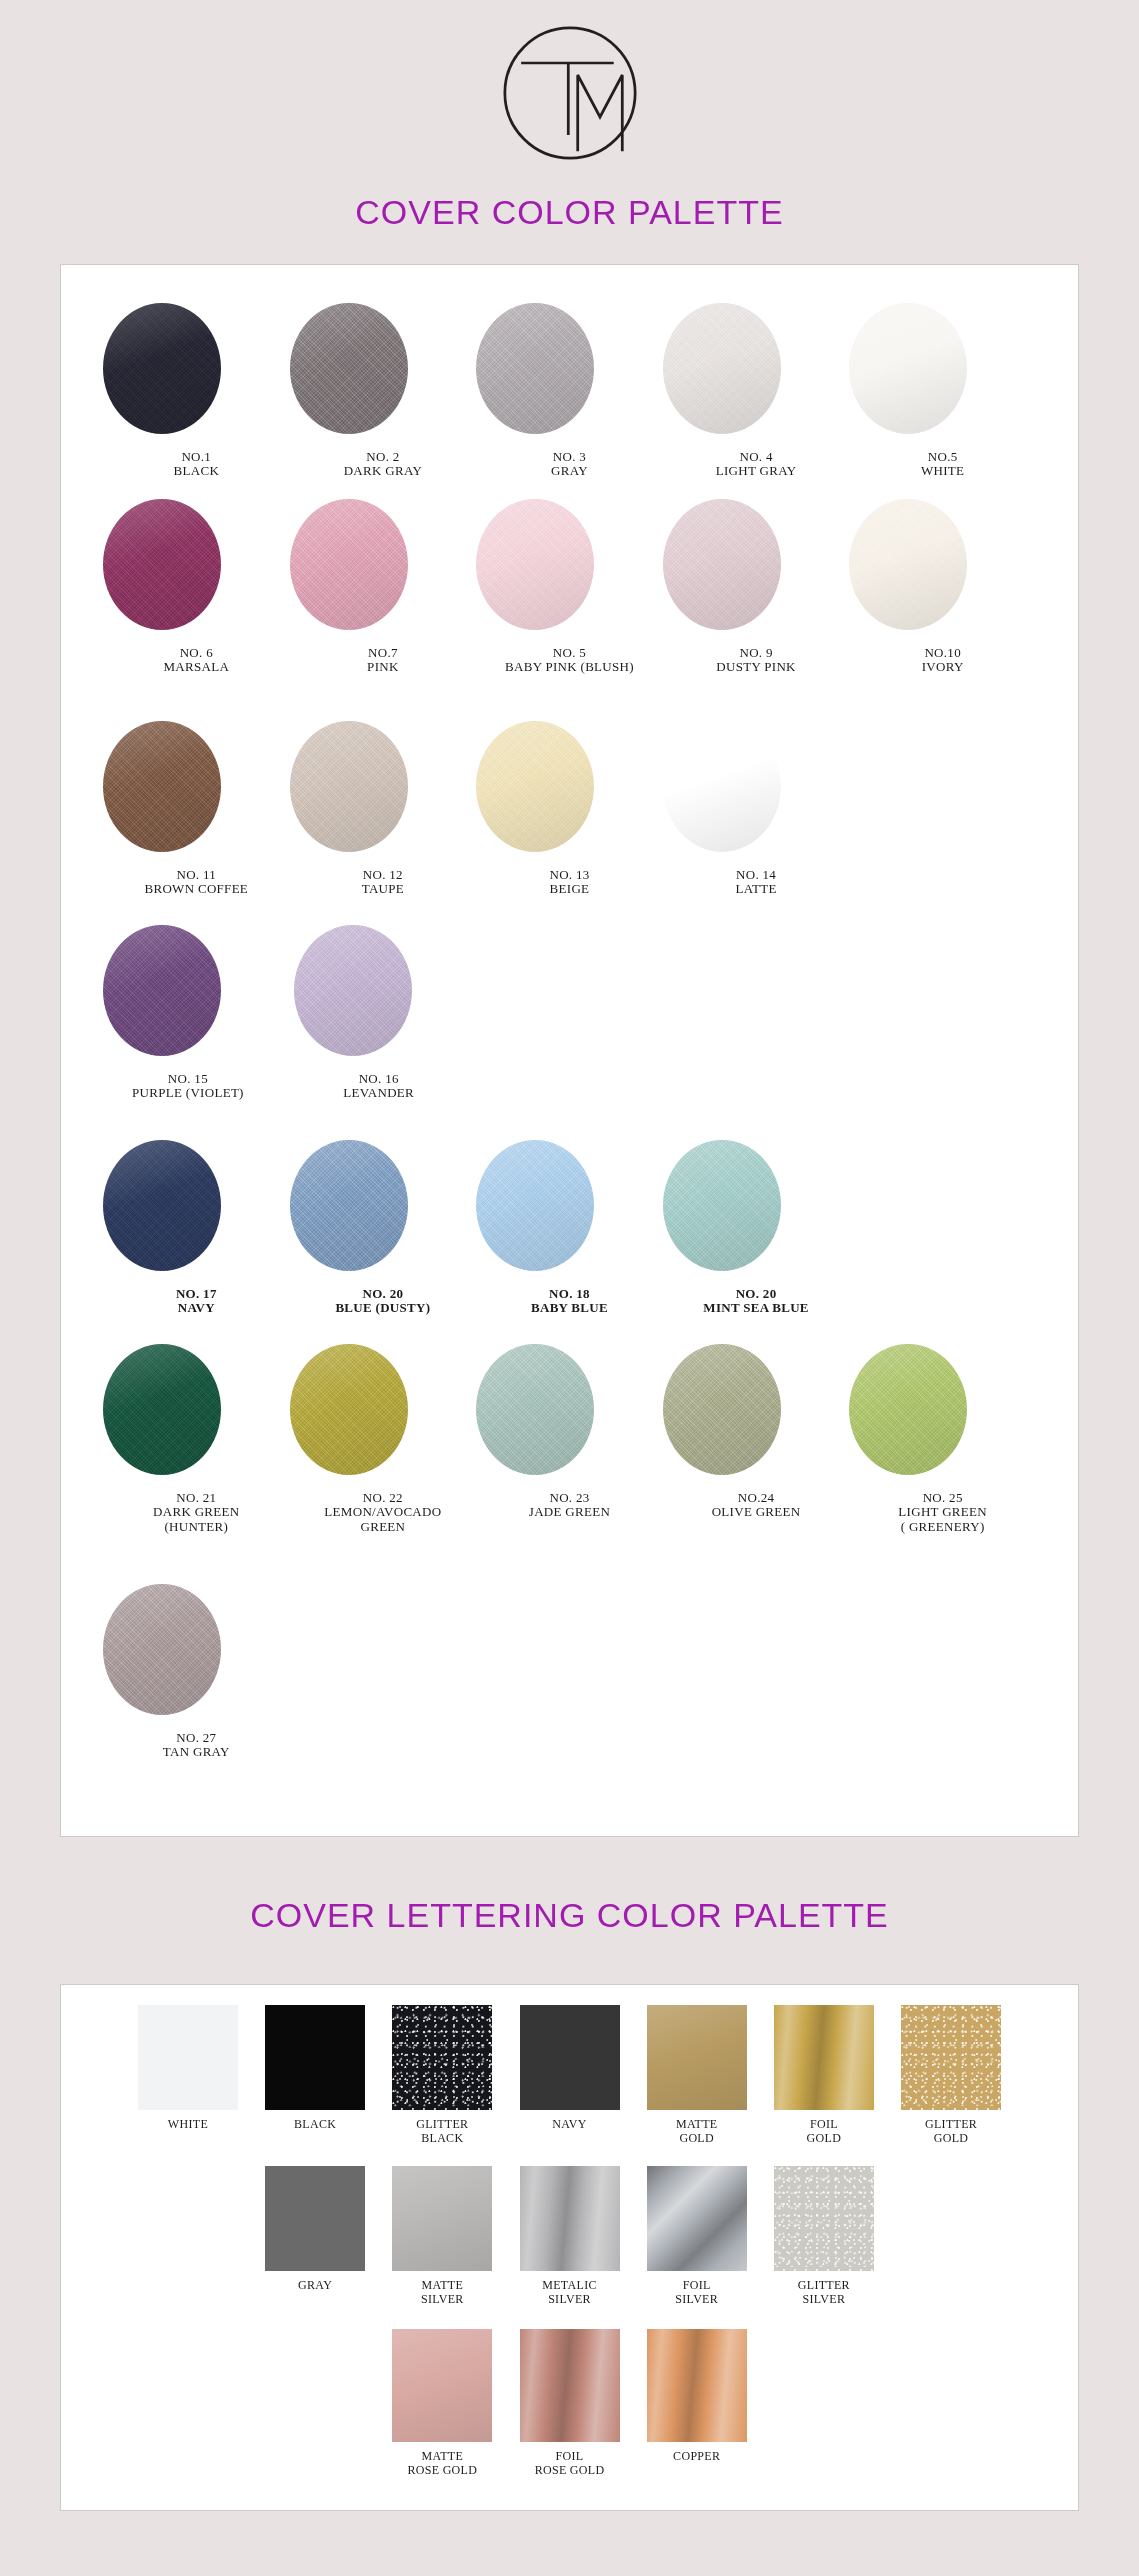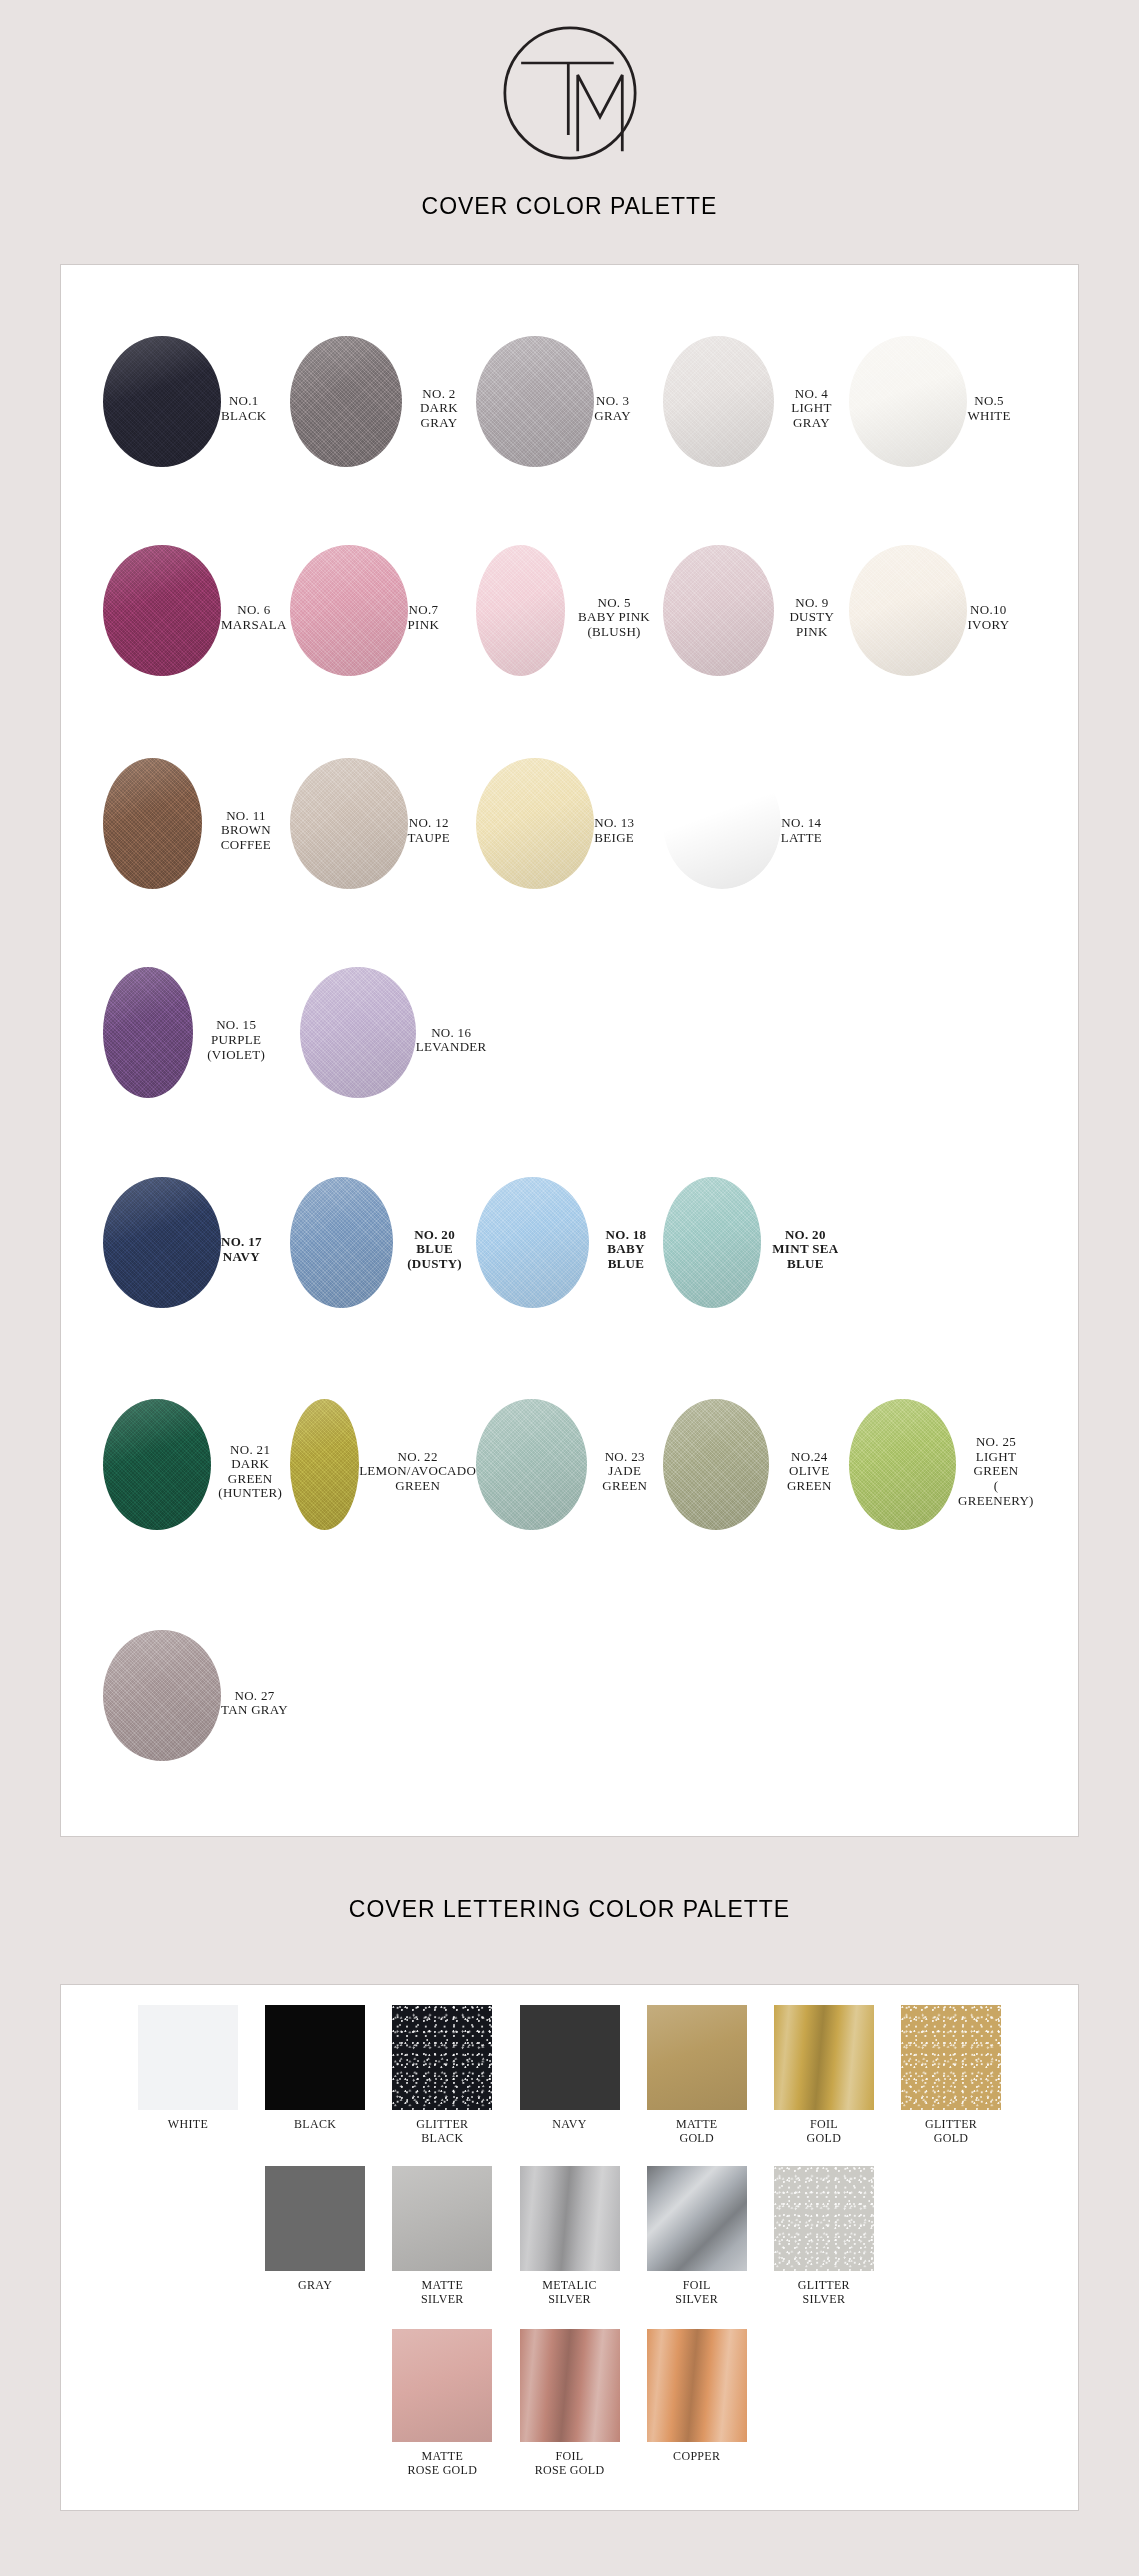--- a/index.html
+++ b/index.html
@@ -30,23 +30,23 @@
   }
   .logo-svg { display: block; }
 
   
   .section-title {
     position: absolute;
     left: 0;
     width: 1139px;
     text-align: center;
     font-family: "Liberation Sans", sans-serif;
-    font-size: 23px;
+    font-size: 34px;
     letter-spacing: 1px;
-    color: #000000;
+    color: #a21caf;
     font-weight: 400;
   }
   #title-cover  { top: 193px; }
   #title-letter { top: 1896px; }
 
   
   .card {
     position: absolute;
     background: #ffffff;
     border: 0.9px solid #cfcac9;
@@ -72,22 +72,21 @@
     width: 1019px;
     padding: 39px 43px 0 43px;
   }
   .cover-row {
     display: flex;
     width: 100%;
   }
   .cover-cell {
     width: 20%;
     display: flex;
-    flex-direction: row;
-    align-items: center;
+    flex-direction: column;
   }
   .swatch-oval {
     width: 118px;
     height: 131px;
     border-radius: 50%;
     position: relative;
     overflow: hidden;
   }
   .swatch-oval::after {
     content: "";

